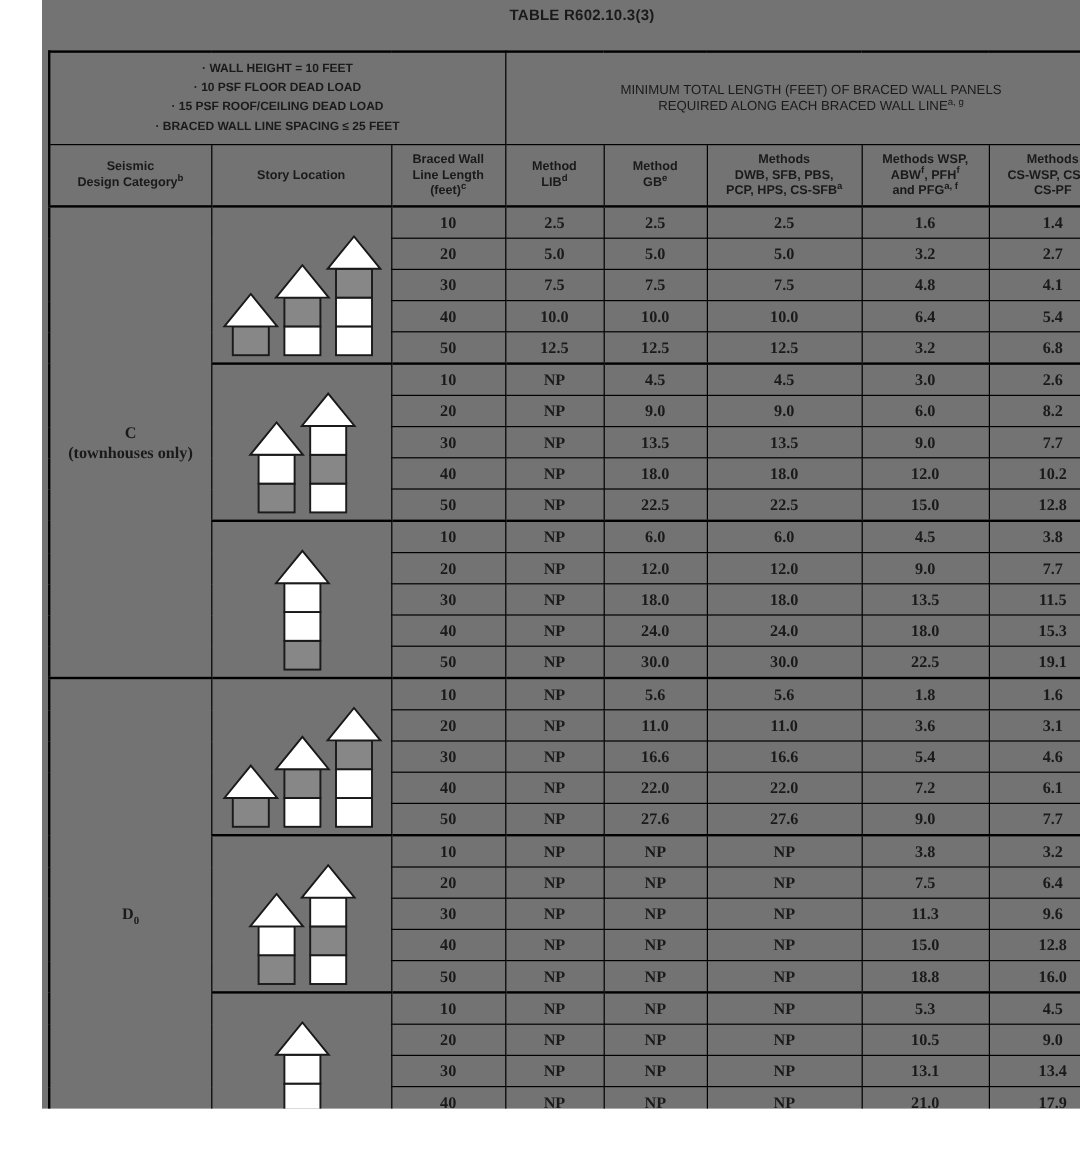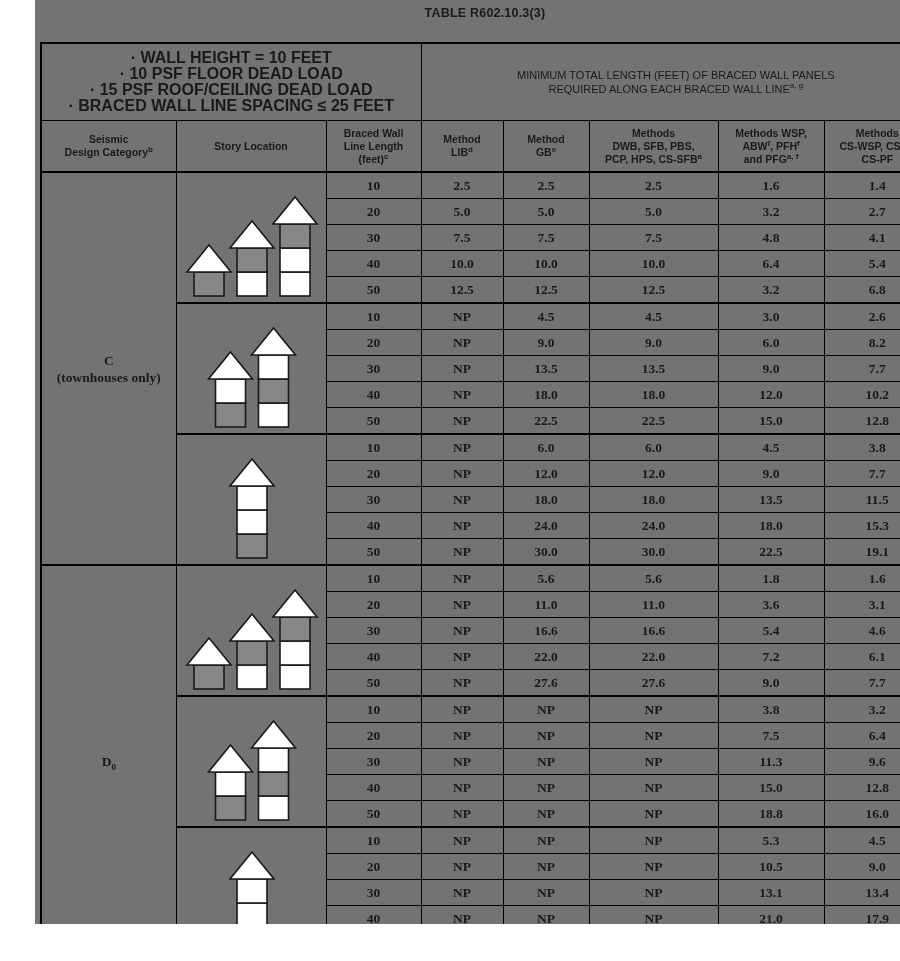--- a/index.html
+++ b/index.html
@@ -3,21 +3,21 @@
 <meta charset="utf-8">
 <style>
   html,body{margin:0;padding:0;background:#fff;}
   .page{position:relative;width:900px;height:924px;background:#737373;
         font-family:"Liberation Sans",sans-serif;color:#1a1a1a;overflow:hidden;margin-left:35px;}
   .title{position:absolute;top:6px;left:0;width:100%;text-align:center;
          font-weight:bold;font-size:12.5px;line-height:15px;letter-spacing:.2px;}
   table.bracing{position:absolute;left:5px;top:42px;width:890px;
          border-collapse:collapse;table-layout:fixed;border:2px solid #000;}
   td,th{border:1px solid #000;padding:0;text-align:center;vertical-align:middle;overflow:hidden;}
-  .cond-cell{height:76px;font-size:16px;font-weight:bold;line-height:16px;}
+  .cond-cell{height:76px;font-size:10px;font-weight:bold;line-height:16px;}
   .cond-line::before{content:"· ";}
   .minlen-cell{font-size:11px;font-weight:normal;line-height:14px;}
   .col-head{height:50px;font-size:10.5px;font-weight:bold;line-height:13px;
             border-bottom:2px solid #000;font-family:"Liberation Sans",sans-serif;}
   tbody td{height:25px;font-family:"Liberation Serif",serif;font-size:13.5px;font-weight:bold;}
   .cat-cell{font-size:13.5px;line-height:17px;}
   .house-cell{padding:0;vertical-align:bottom;}
   .house-cell svg{display:block;}
   .gt{border-top:2px solid #000;}
   sup{font-size:8px;line-height:0;}

